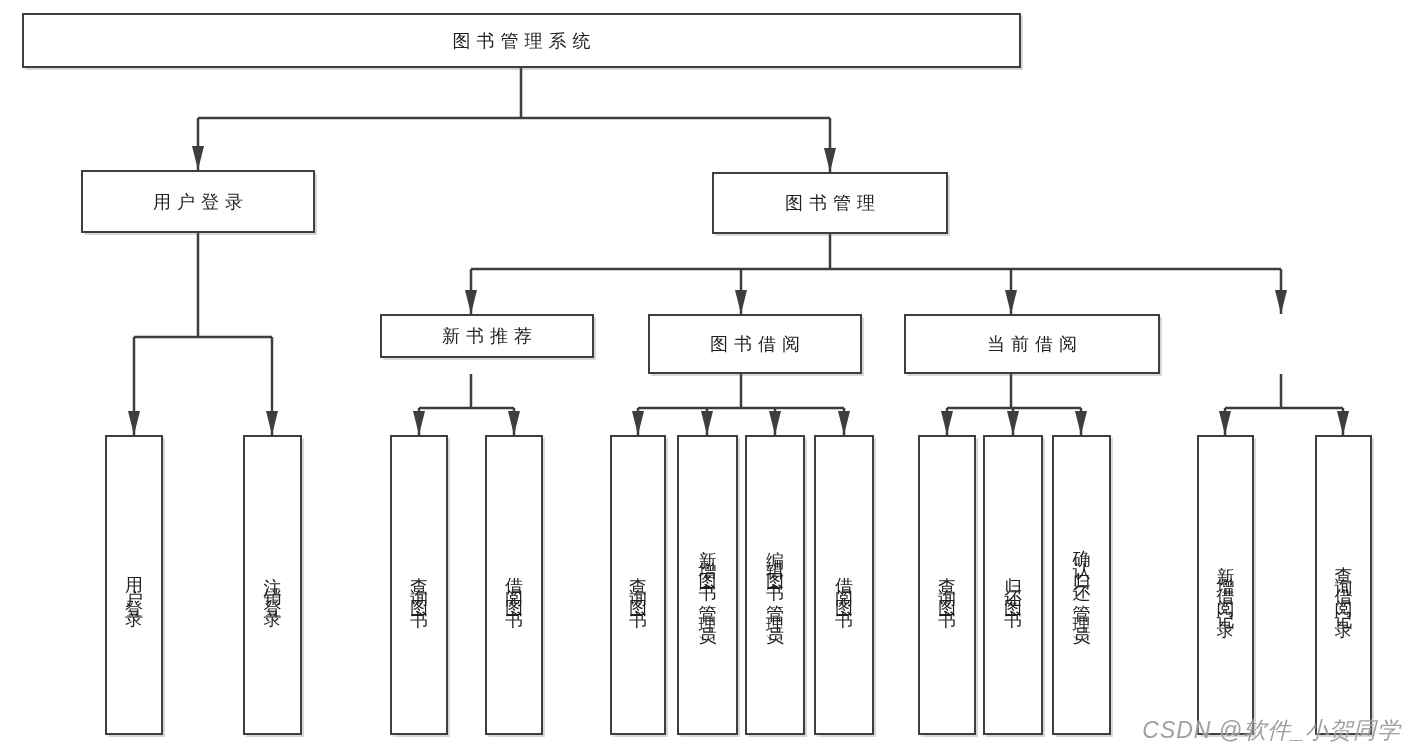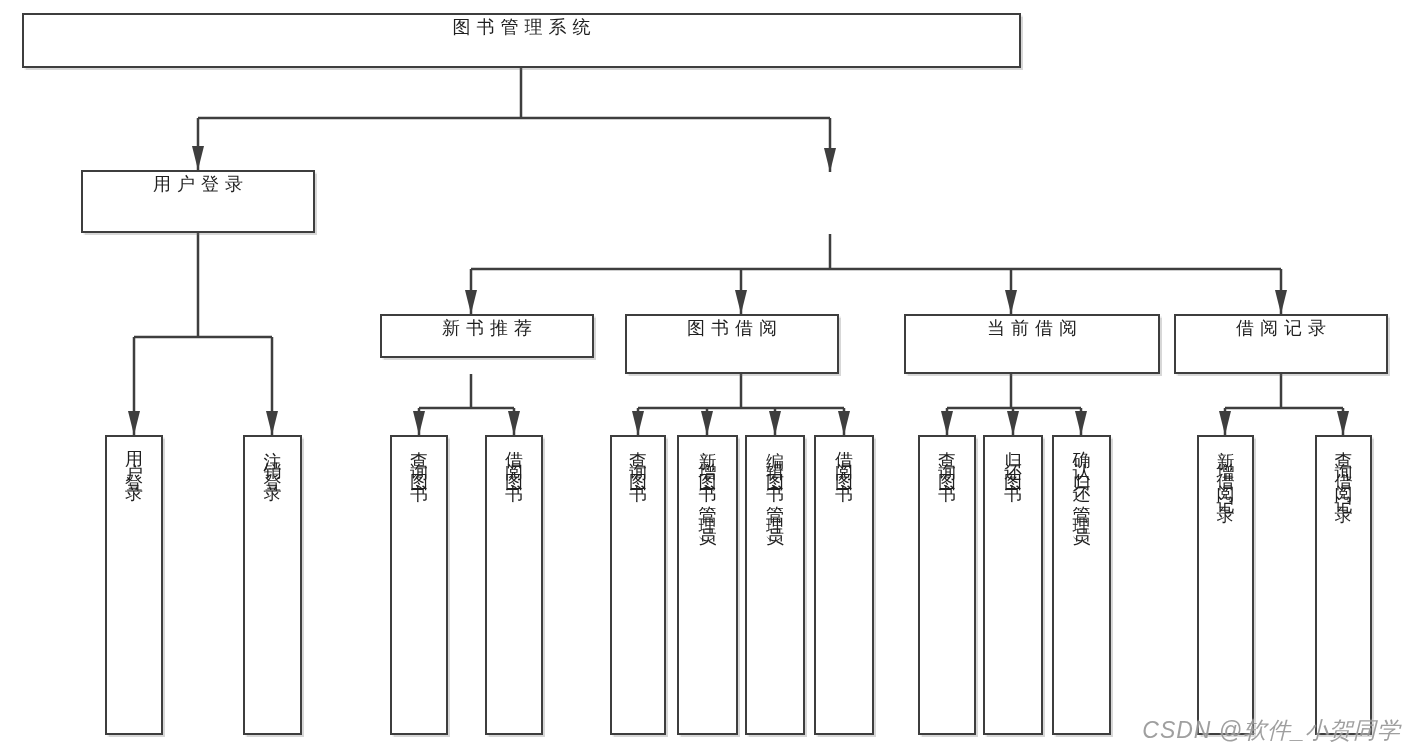--- a/index.html
+++ b/index.html
@@ -4,21 +4,21 @@
 <style>
   html,body{margin:0;padding:0;background:#ffffff;}
   .canvas{
     position:relative;width:1405px;height:747px;background:#ffffff;
     font-family:"Liberation Sans","DejaVu Sans",sans-serif;
     color:#1f1f1f;overflow:hidden;
   }
   .connectors{position:absolute;left:0;top:0;width:1405px;height:747px;}
   .node{
     position:absolute;background:#ffffff;border:2.5px solid #3e3e3e;
-    box-sizing:border-box;display:flex;justify-content:center;
+    box-sizing:border-box;display:flex;align-items:center;justify-content:center;
     font-size:18px;box-shadow:1.5px 1.5px 1px rgba(110,110,110,0.28);
   }
   .hnode span{letter-spacing:6px;text-indent:6px;white-space:nowrap;}
   .vnode span{
     writing-mode:vertical-rl;text-orientation:mixed;
     letter-spacing:11px;line-height:1;white-space:nowrap;
   }
   .watermark{
     position:absolute;right:4px;top:715px;font-size:23px;
     color:rgba(138,138,138,0.82);letter-spacing:1px;white-space:nowrap;
@@ -64,32 +64,32 @@
     </g>
   </svg>
 
   <div class="node hnode" style="left:22px;top:13px;width:999px;height:55px;">
     <span>图书管理系统</span>
   </div>
 
   <div class="node hnode" style="left:81px;top:170px;width:234px;height:63px;">
     <span>用户登录</span>
   </div>
+  <div class="node hnode" style="left:712px;top:172px;width:236px;height:62px;">
+    <span>图书管理</span>
+  </div>
 
   <div class="node hnode" style="left:380px;top:314px;width:214px;height:44px;">
     <span>新书推荐</span>
   </div>
-  <div class="node hnode" style="left:625px;top:314px;width:214px;height:60px;">
+  <div class="node hnode" style="left:648px;top:314px;width:214px;height:60px;">
     <span>图书借阅</span>
   </div>
   <div class="node hnode" style="left:904px;top:314px;width:256px;height:60px;">
     <span>当前借阅</span>
-  </div>
-  <div class="node hnode" style="left:1174px;top:314px;width:214px;height:60px;">
-    <span>借阅记录</span>
   </div>
 
   <div class="node vnode" style="left:105px;top:435px;width:58px;height:300px;">
     <span>用户登录</span>
   </div>
   <div class="node vnode" style="left:243px;top:435px;width:59px;height:300px;">
     <span>注销登录</span>
   </div>
 
   <div class="node vnode" style="left:390px;top:435px;width:58px;height:300px;">

